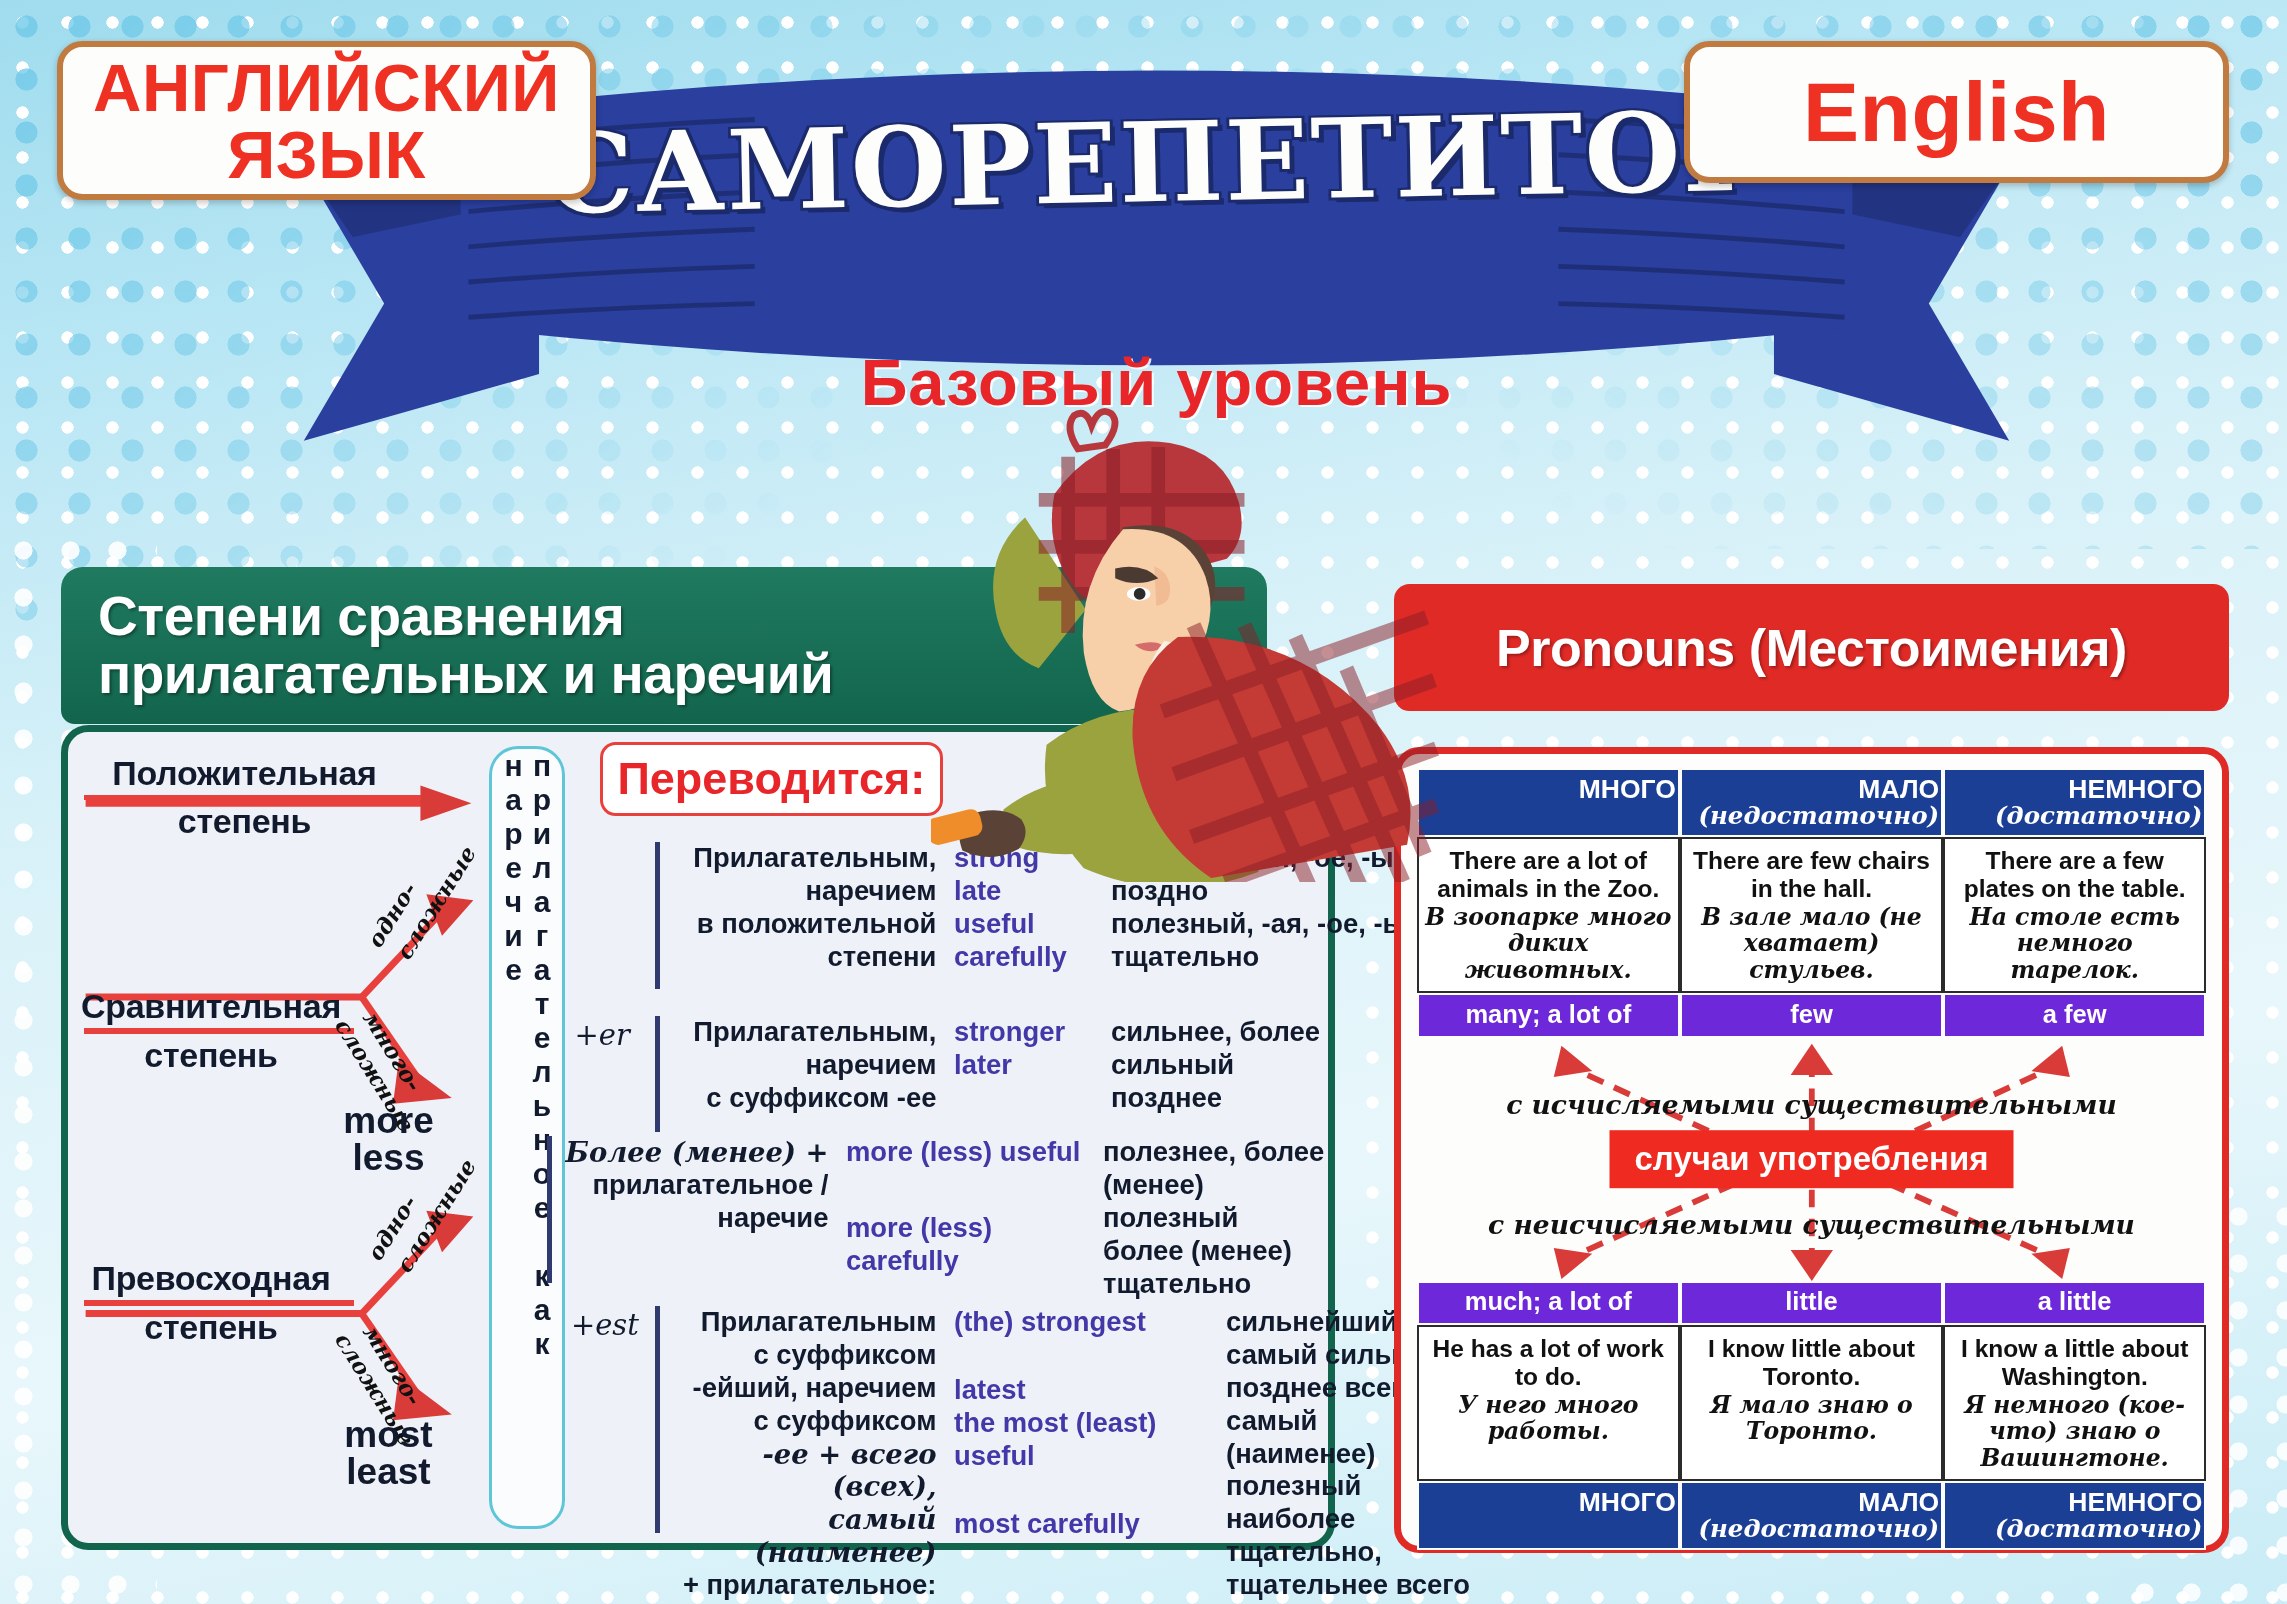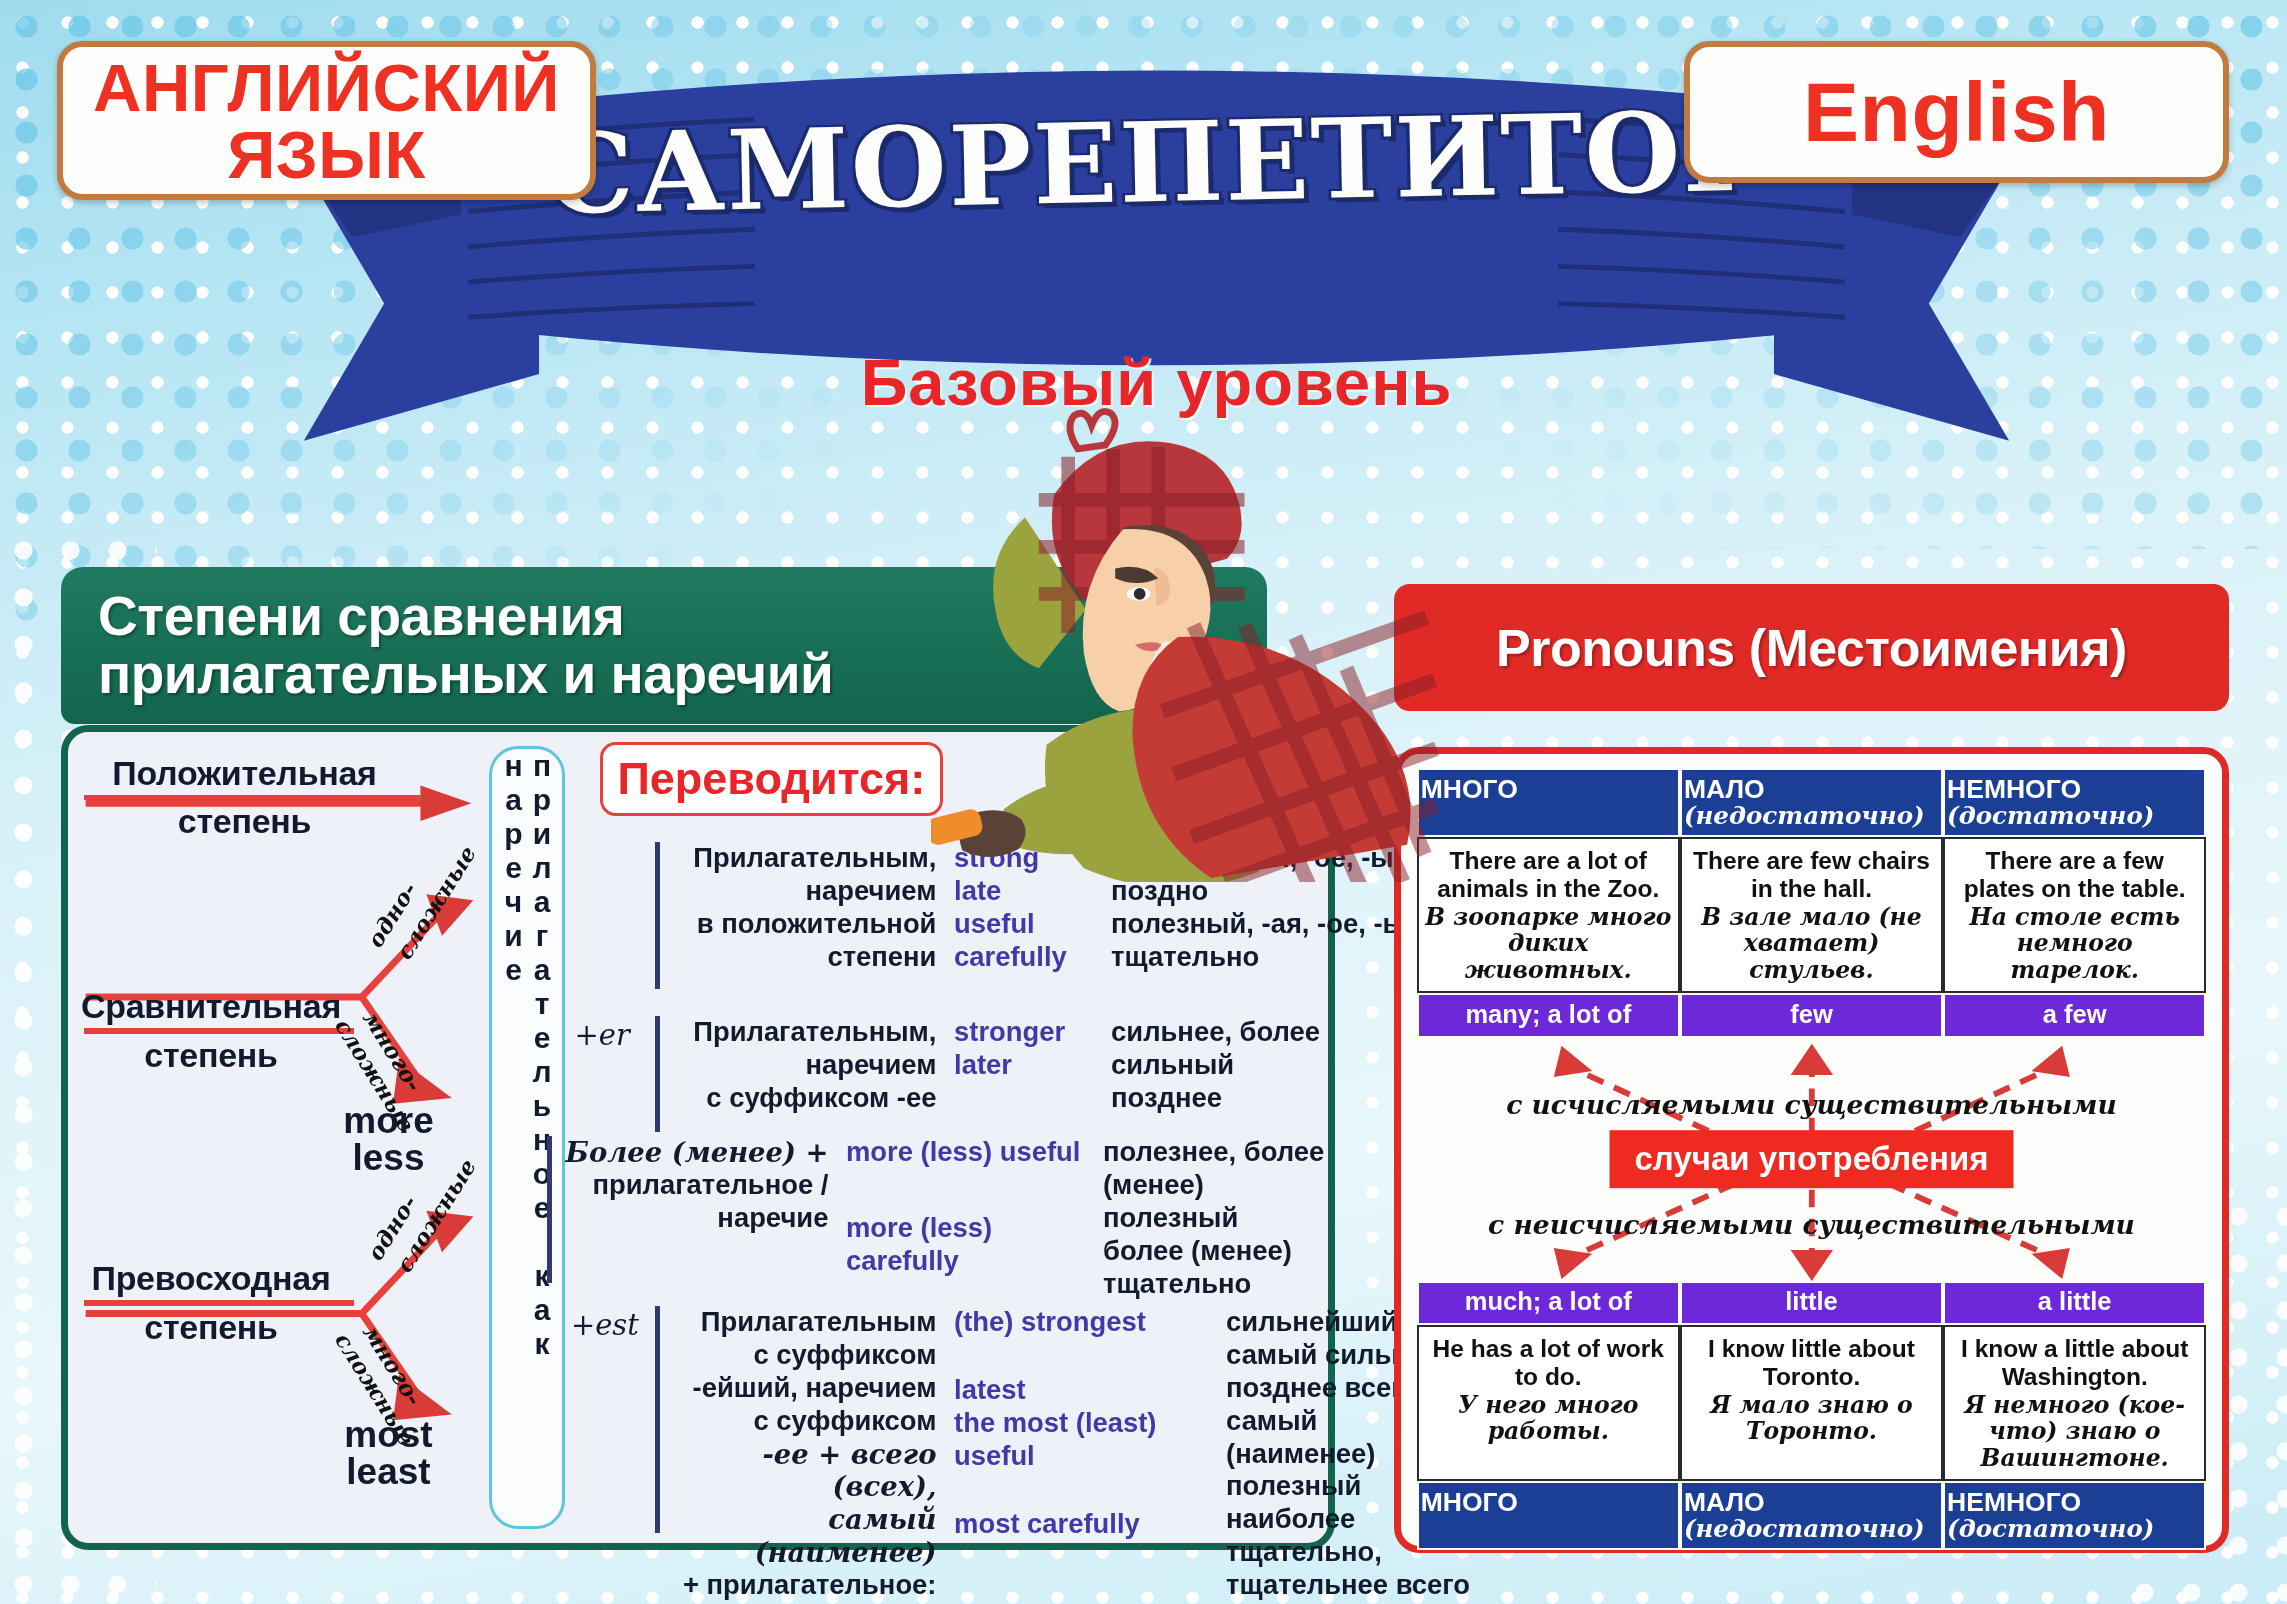--- a/index.html
+++ b/index.html
@@ -187,21 +187,21 @@
     background: #fdfdfb;
     border: 7.8px solid #e02a26;
     border-radius: 25.5px;
     z-index: 14;
     padding: 13.7px 15.7px;
     display: flex; flex-direction: column;
   }
   .pron-row { display: flex; width: 100%; }
   .pron-cell { flex: 1; }
   .hdr-blue {
-    background: #1b3f95; color: #fff; text-align: left;
+    background: #1b3f95; color: #fff; text-align: right;
     padding: 5.9px 2px 7.8px; border: 2px solid #fdfdfb;
     font-size: 26.5px; font-weight: bold; line-height: 1.02;
   }
   .hdr-blue .sub { display: block; font-family: "DejaVu Serif", serif; font-style: italic; font-size: 24.5px; font-weight: bold; }
   .ex-cell {
     background: #fff; border: 2px solid #2b2b2b; text-align: center;
     padding: 7.8px 5.9px; font-size: 24.5px; font-weight: bold; color: #111; line-height: 1.12;
     min-height: 147px;
   }
   .ex-cell .ru { display: block; font-family: "DejaVu Serif", serif; font-style: italic; font-weight: bold; font-size: 23.5px; margin-top: 2px; }

